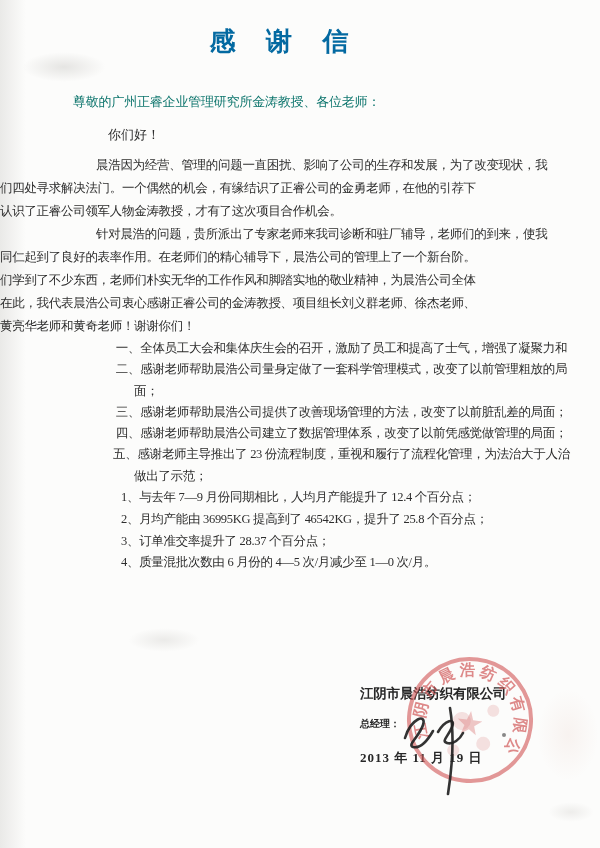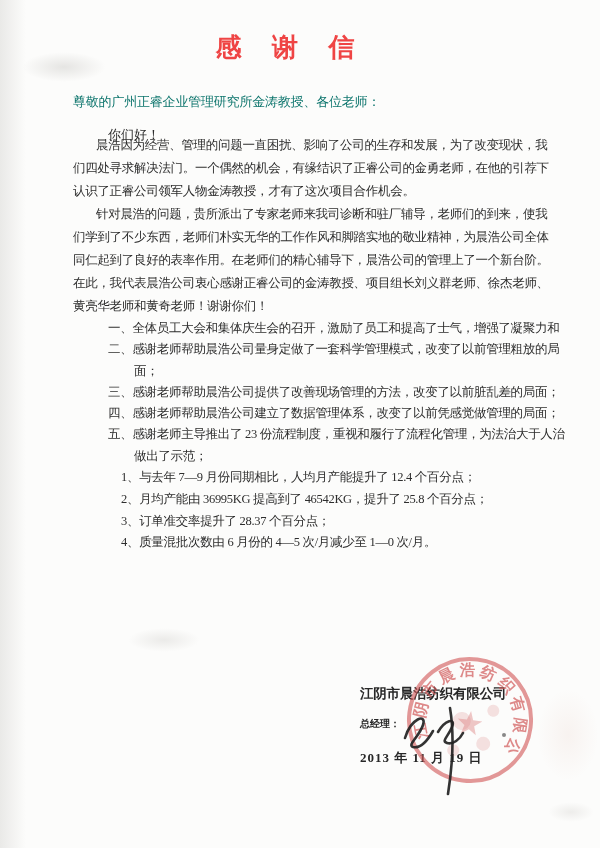--- a/index.html
+++ b/index.html
@@ -27,39 +27,39 @@
   .sm-br{left:548px;top:802px;width:46px;height:20px;
     background:radial-gradient(ellipse at center, rgba(180,176,170,.20), rgba(180,176,170,0) 70%);}
   .sm-rc{left:538px;top:690px;width:60px;height:90px;
     background:radial-gradient(ellipse at center, rgba(235,214,206,.25), rgba(235,214,206,0) 72%);}
   .ink-dot{position:absolute;left:502px;top:733px;width:4px;height:4px;border-radius:50%;
     background:#4a4a4a;opacity:.65;}
 
   
   .title{
     position:absolute;top:24px;left:285px;transform:translateX(-50%);
-    margin:6px;font-size:26px;font-weight:bold;letter-spacing:12px;
-    color:#ef4444;white-space:nowrap;
+    margin:0;font-size:26px;font-weight:bold;letter-spacing:12px;
+    color:#0369a1;white-space:nowrap;
   }
   .salutation{
     position:absolute;top:93px;left:73px;
     font-size:13px;color:#0f766e;white-space:nowrap;letter-spacing:-0.2px;
   }
   .greeting{
     position:absolute;top:126px;left:108px;
     font-size:13px;color:#2d2d2d;white-space:nowrap;
   }
-  .body{position:absolute;top:134px;left:0;width:600px;}
+  .body{position:absolute;top:154px;left:0;width:600px;}
   .line{
     white-space:nowrap;color:#2d2d2d;font-size:12.5px;
     height:23px;line-height:23px;letter-spacing:-0.3px;
   }
   .line.para {padding-left:96px;}
-  .line.flush{padding-left:73px;}
-  .line.item {padding-left:108px;height:21.3px;line-height:21.3px;}
+  .line.flush{}
+  .line.item {padding-left:83px;height:21.3px;line-height:21.3px;text-align:center;}
   .line.hang {padding-left:88px; height:21.3px;line-height:21.3px;}
   .line.inner{padding-left:134px;height:21.3px;line-height:21.3px;}
   .line.sub  {padding-left:121px;height:21.8px;line-height:21.8px;}
 
   
   .sig-company{
     position:absolute;left:360px;top:685px;
     font-size:13.5px;font-weight:bold;color:#272727;
     letter-spacing:-0.2px;white-space:nowrap;
   }
@@ -105,22 +105,22 @@
   <h1 class="title">感 谢 信</h1>
 
   <div class="salutation">尊敬的广州正睿企业管理研究所金涛教授、各位老师：</div>
   <div class="greeting">你们好！</div>
 
   <div class="body">
       <div class="line para">晨浩因为经营、管理的问题一直困扰、影响了公司的生存和发展，为了改变现状，我</div>
       <div class="line flush">们四处寻求解决法门。一个偶然的机会，有缘结识了正睿公司的金勇老师，在他的引荐下</div>
       <div class="line flush">认识了正睿公司领军人物金涛教授，才有了这次项目合作机会。</div>
       <div class="line para">针对晨浩的问题，贵所派出了专家老师来我司诊断和驻厂辅导，老师们的到来，使我</div>
+      <div class="line flush">同仁起到了良好的表率作用。在老师们的精心辅导下，晨浩公司的管理上了一个新台阶。</div>
       <div class="line flush">们学到了不少东西，老师们朴实无华的工作作风和脚踏实地的敬业精神，为晨浩公司全体</div>
-      <div class="line flush">同仁起到了良好的表率作用。在老师们的精心辅导下，晨浩公司的管理上了一个新台阶。</div>
       <div class="line flush">在此，我代表晨浩公司衷心感谢正睿公司的金涛教授、项目组长刘义群老师、徐杰老师、</div>
       <div class="line flush">黄亮华老师和黄奇老师！谢谢你们！</div>
       <div class="line item">一、全体员工大会和集体庆生会的召开，激励了员工和提高了士气，增强了凝聚力和</div>
       <div class="line item">二、感谢老师帮助晨浩公司量身定做了一套科学管理模式，改变了以前管理粗放的局</div>
       <div class="line inner">面；</div>
       <div class="line item">三、感谢老师帮助晨浩公司提供了改善现场管理的方法，改变了以前脏乱差的局面；</div>
       <div class="line item">四、感谢老师帮助晨浩公司建立了数据管理体系，改变了以前凭感觉做管理的局面；</div>
       <div class="line item">五、感谢老师主导推出了 23 份流程制度，重视和履行了流程化管理，为法治大于人治</div>
       <div class="line inner">做出了示范；</div>
       <div class="line sub">1、与去年 7—9 月份同期相比，人均月产能提升了 12.4 个百分点；</div>

